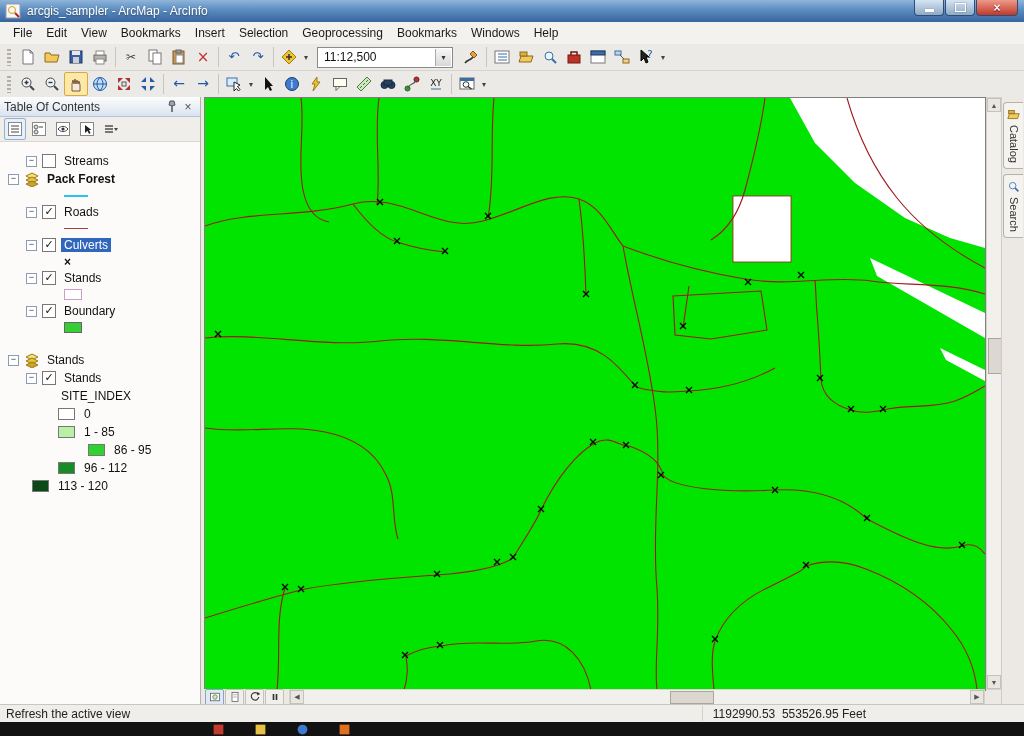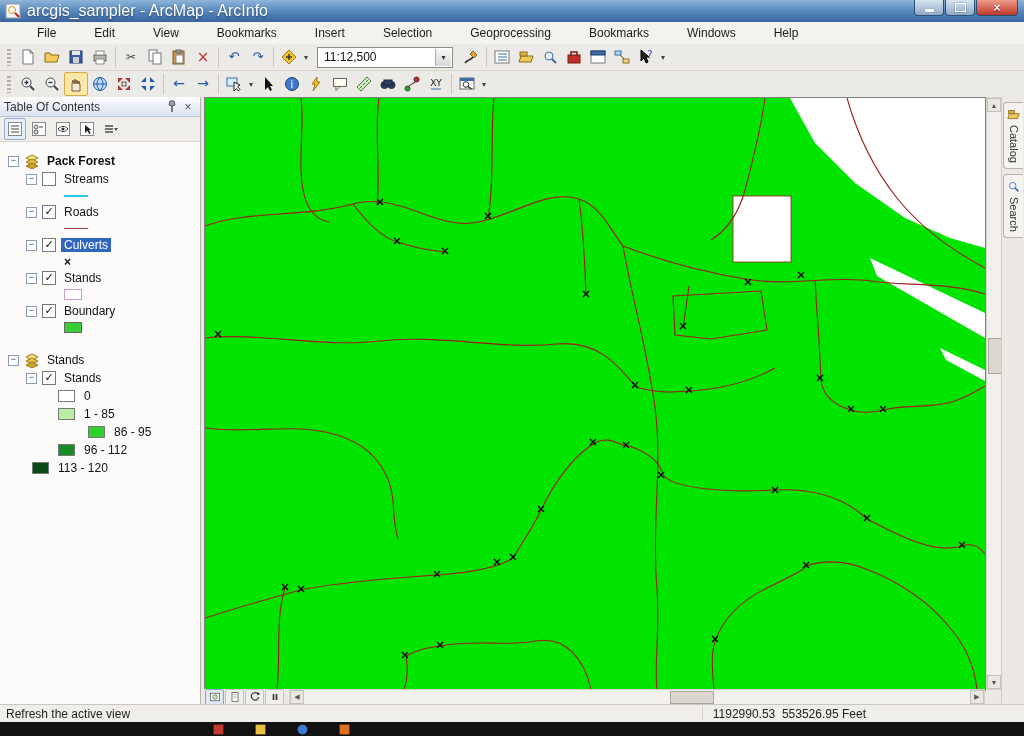--- a/index.html
+++ b/index.html
@@ -2,34 +2,34 @@
 <html><head>
 <meta charset="utf-8">
 <style>
   html,body{margin:0;padding:0;}
   body{width:1024px;height:736px;position:relative;overflow:hidden;
        font-family:"Liberation Sans",sans-serif;font-size:12px;background:#ece9e4;color:#111;}
   
   .titlebar{position:absolute;top:0;left:0;right:0;height:22px;
     background:linear-gradient(180deg,#8fb5da 0%,#5b8cc0 45%,#38649e 100%);
     display:flex;align-items:center;padding-left:5px;color:#fff;}
-  .titlebar .title{margin-left:6px;font-size:16px;text-shadow:0 1px 2px rgba(0,0,0,.45);}
+  .titlebar .title{margin-left:6px;font-size:12px;text-shadow:0 1px 2px rgba(0,0,0,.45);}
   .app-icon svg{display:block;}
   .win-buttons{position:absolute;right:6px;top:0;display:flex;}
   .win-btn{width:28px;height:15px;margin-left:1px;border:1px solid #2c4e74;border-top:none;
     border-radius:0 0 4px 4px;background:linear-gradient(#d6e4f2,#8ea9c6);
     display:flex;align-items:center;justify-content:center;color:#fff;}
   .win-btn.close{width:40px;background:linear-gradient(#ef9a8a,#c0392b);}
   .glyph-min{width:9px;height:3px;background:#fff;margin-top:6px;box-shadow:0 0 1px #345;}
   .glyph-max{width:9px;height:7px;border:1px solid #fff;box-shadow:0 0 1px #345;}
   .glyph-close{font-size:12px;font-weight:bold;line-height:12px;text-shadow:0 1px 1px #602;}
   
   .menubar{position:absolute;top:22px;left:0;right:0;height:22px;background:#f4f2ef;
     border-bottom:1px solid #d9d5cf;display:flex;align-items:center;padding-left:6px;}
-  .menu-item{padding:3px 7px;color:#1a1a1a;margin-left:24px;}
+  .menu-item{padding:3px 7px;color:#1a1a1a;}
   
   .toolbars{position:absolute;top:44px;left:0;right:0;height:53px;background:#eceae6;}
   .tb-row{height:26px;display:flex;align-items:center;border-bottom:1px solid #d7d3cc;padding-left:2px;}
   .grip{width:4px;height:17px;margin:0 5px;flex:none;
     background:repeating-linear-gradient(180deg,#b4afa6 0 2px,transparent 2px 4px);}
   .tb-group{display:flex;align-items:center;}
   .tb-btn{width:22px;height:22px;display:flex;align-items:center;justify-content:center;
     border:1px solid transparent;border-radius:2px;flex:none;}
   .tb-btn svg{display:block;}
   .tb-btn.active{background:#fce9a8;border-color:#d8a848;}
@@ -458,37 +458,37 @@
           <svg width="16" height="16" viewBox="0 0 16 16">
             <line x1="2" y1="5" x2="10" y2="5" stroke="#444" stroke-width="1.4"></line>
             <line x1="2" y1="8" x2="10" y2="8" stroke="#444" stroke-width="1.4"></line>
             <line x1="2" y1="11" x2="10" y2="11" stroke="#444" stroke-width="1.4"></line>
             <polygon points="11,7 15,7 13,10" fill="#444" stroke="none"></polygon>
           </svg>
         </span>
       </div>
     <div class="toc-tree">
 
+      <div class="trow" style="padding-left:26px">
+        <span class="expander"></span>
+        <span class="checkbox"></span>
+        <span class="tlabel">Streams</span>
+      </div>
+
       <div class="trow" style="padding-left:8px">
         <span class="expander"></span>
         <span class="frame-icon">
             <svg width="16" height="16" viewBox="0 0 16 16">
               <polygon points="8,2 14,5 8,8 2,5" fill="#f7e07a" stroke="#9a7d14"></polygon>
               <polygon points="8,6 14,9 8,12 2,9" fill="#e8c043" stroke="#9a7d14"></polygon>
               <polygon points="8,10 14,13 8,16 2,13" fill="#caa22e" stroke="#9a7d14"></polygon>
             </svg>
           </span>
         <span class="tlabel bold">Pack Forest</span>
       </div>
-
-      <div class="trow" style="padding-left:26px">
-        <span class="expander"></span>
-        <span class="checkbox"></span>
-        <span class="tlabel">Streams</span>
-      </div>
       <div class="tsym" style="padding-left:64px">
         <span class="sym-line" style="background: rgb(37, 200, 232);"></span>
       </div>
 
       <div class="trow" style="padding-left:26px">
         <span class="expander"></span>
         <span class="checkbox">✓</span>
         <span class="tlabel">Roads</span>
       </div>
       <div class="tsym" style="padding-left:64px">
@@ -532,20 +532,23 @@
               <polygon points="8,6 14,9 8,12 2,9" fill="#e8c043" stroke="#9a7d14"></polygon>
               <polygon points="8,10 14,13 8,16 2,13" fill="#caa22e" stroke="#9a7d14"></polygon>
             </svg>
           </span>
         <span class="tlabel">Stands</span>
       </div>
       <div class="trow" style="padding-left:26px">
         <span class="expander"></span>
         <span class="checkbox">✓</span>
         <span class="tlabel">Stands</span>
+      </div>
+      <div class="trow" style="padding-left:58px">
+        <span class="tlabel">SITE_INDEX</span>
       </div>
       <div class="trow" style="padding-left:58px">
         <span class="legend-swatch" style="background: rgb(255, 255, 255);"></span>
         <span class="tlabel">0</span>
       </div>
       <div class="trow" style="padding-left:58px">
         <span class="legend-swatch" style="background: rgb(185, 240, 164);"></span>
         <span class="tlabel">1 - 85</span>
       </div>
       <div class="trow" style="padding-left:88px">

